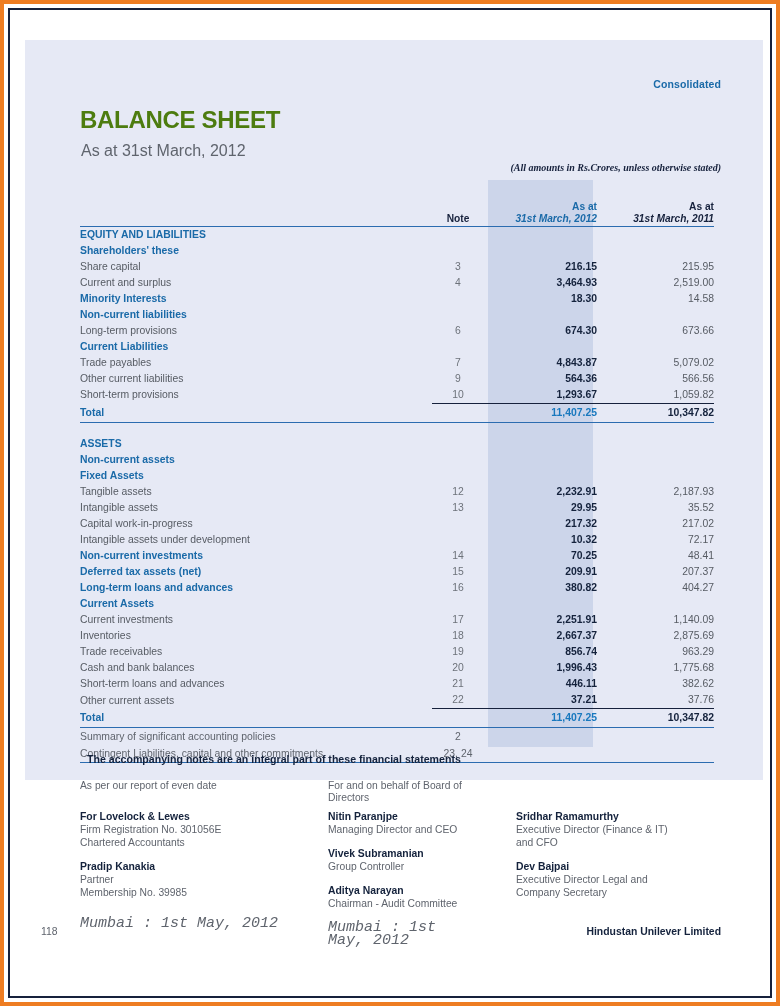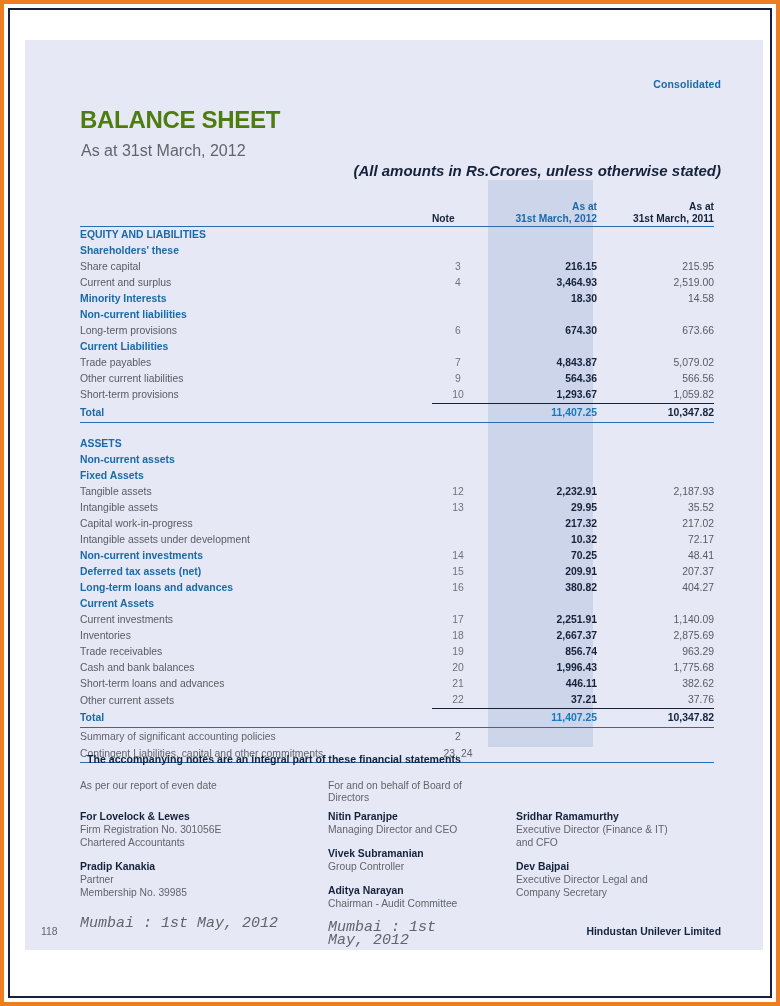--- a/index.html
+++ b/index.html
@@ -25,21 +25,21 @@
     border: 2px solid #16213c;
     background: #ffffff;
   }
 
   
   #sheet {
     position: absolute;
     left: 15px;
     top: 30px;
     width: 738px;
-    height: 910px;
+    height: 740px;
     background: #e6e9f5;
   }
 
   
   .consolidated {
     position: absolute;
     right: 42px;
     top: 38px;
     font-size: 10.5px;
     font-weight: bold;
@@ -59,24 +59,25 @@
     position: absolute;
     left: 56px;
     top: 102px;
     font-size: 16px;
     color: #5f646d;
   }
   .amounts-note {
     position: absolute;
     right: 42px;
     top: 122px;
-    font-size: 15px;
+    font-size: 10px;
     font-weight: bold;
     font-style: italic;
     color: #16213c;
+    font-family: Liberation Serif, serif;
   }
 
   
   #highlight-band {
     position: absolute;
     left: 463px;
     top: 140px;
     width: 105px;
     height: 567px;
     background: #ccd5ea;
@@ -103,24 +104,24 @@
   }
 
   
   tr.head-row th {
     height: 40px;
     font-weight: bold;
     font-size: 10.2px;
     padding-bottom: 3px;
     line-height: 12.5px;
   }
-  th.h-note { text-align: left; color: #16213c; vertical-align: bottom; }
+  th.h-note { text-align: center; color: #16213c; vertical-align: bottom; }
   th.h-cur  { text-align: right; color: #1a6aa8; padding-right: 9px; }
   th.h-prev { text-align: right; color: #16213c; padding-right: 2px; }
-  th .h-l2 { display: block; }
+  th .h-l2 { display: block; font-style: italic; }
 
   
   tr.rule-under-head > * { border-bottom: 1.3px solid #2b6cb0; }
 
   
   tr.row { height: 16px; }
   tr.row td { height: 16px; line-height: 16px; }
 
   td.label      { color: #5f646d; padding-left: 0; }
   td.label.lv0  { font-weight: bold; color: #1a6aa8; padding-left: 1px; }

